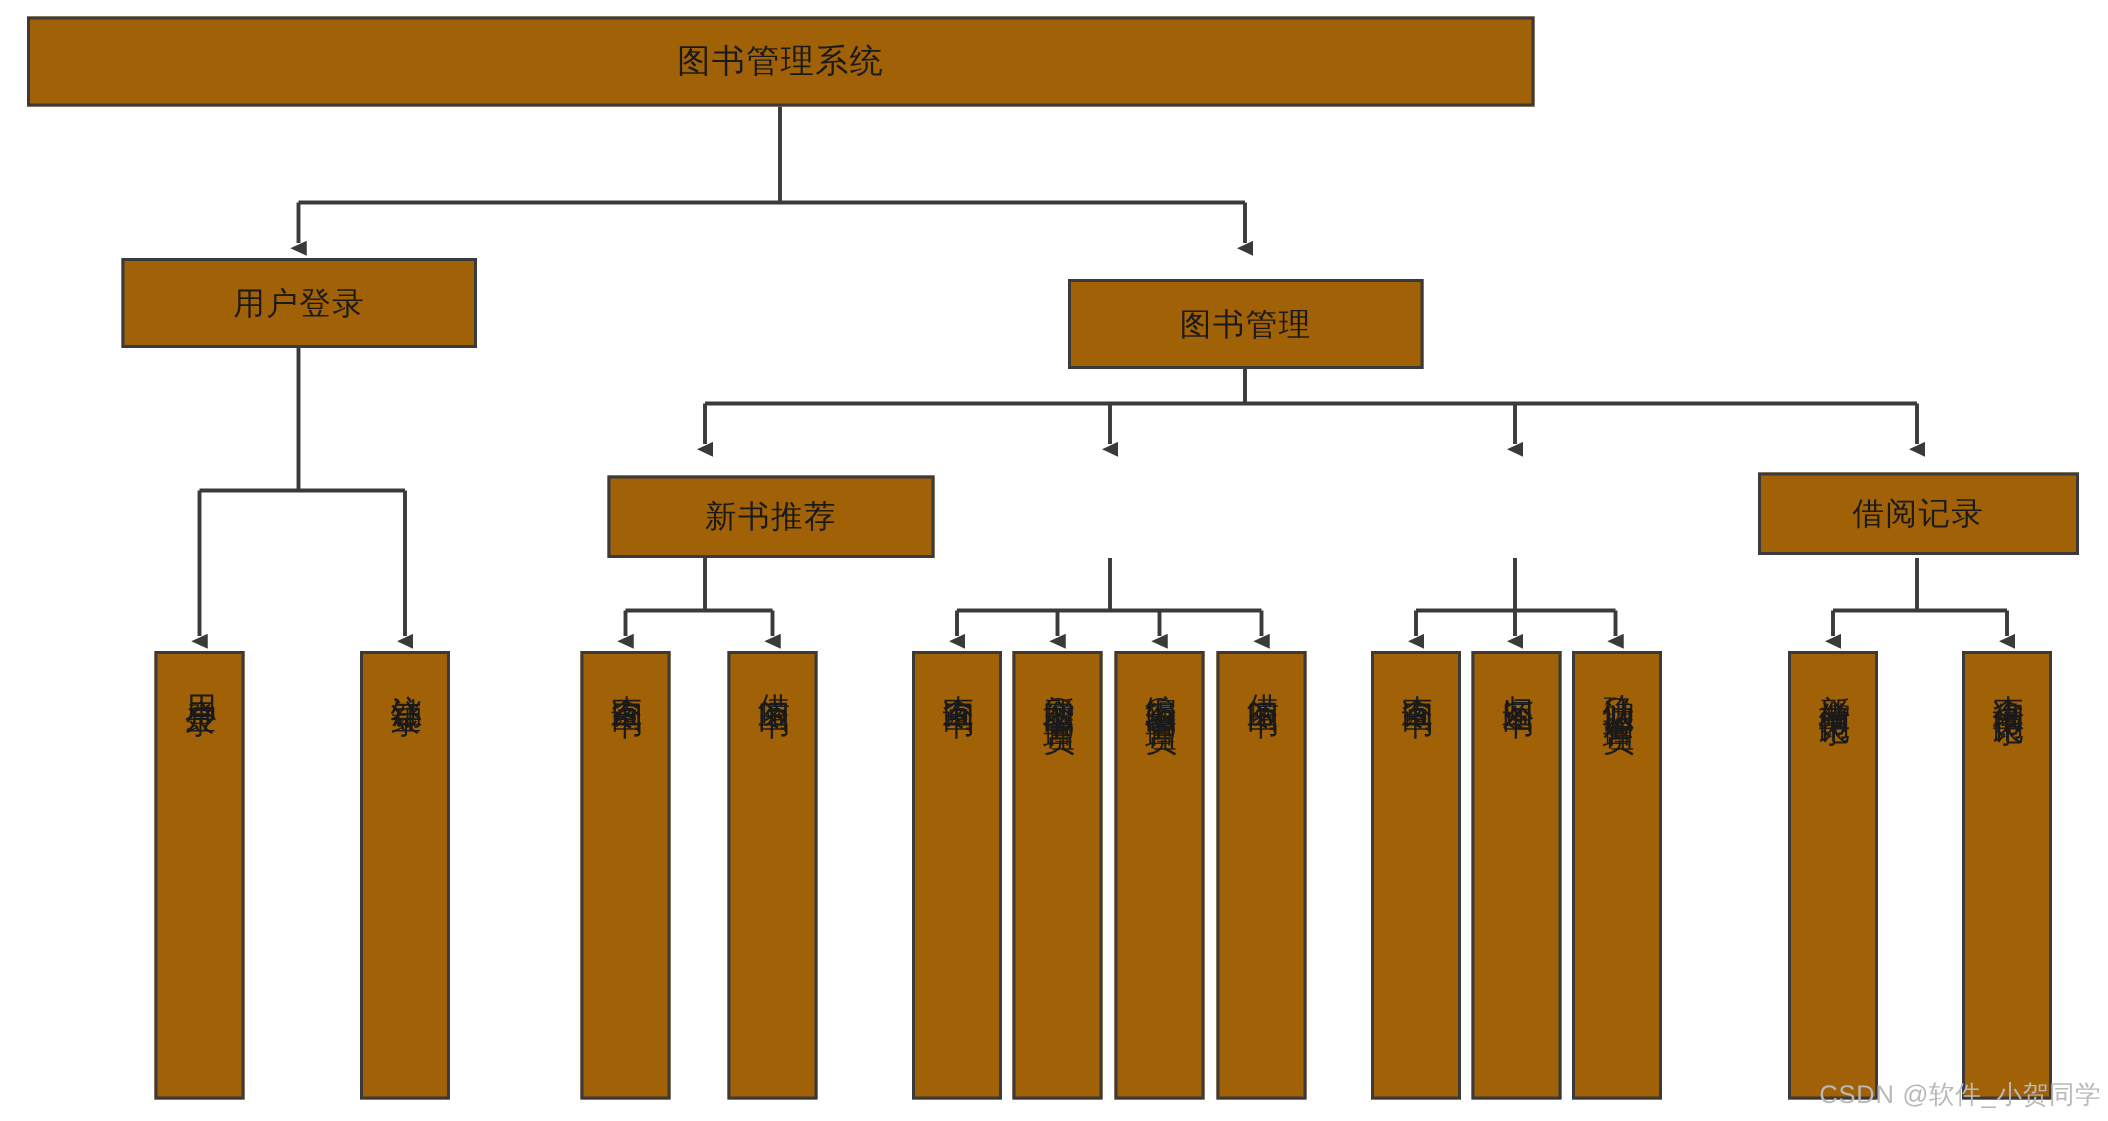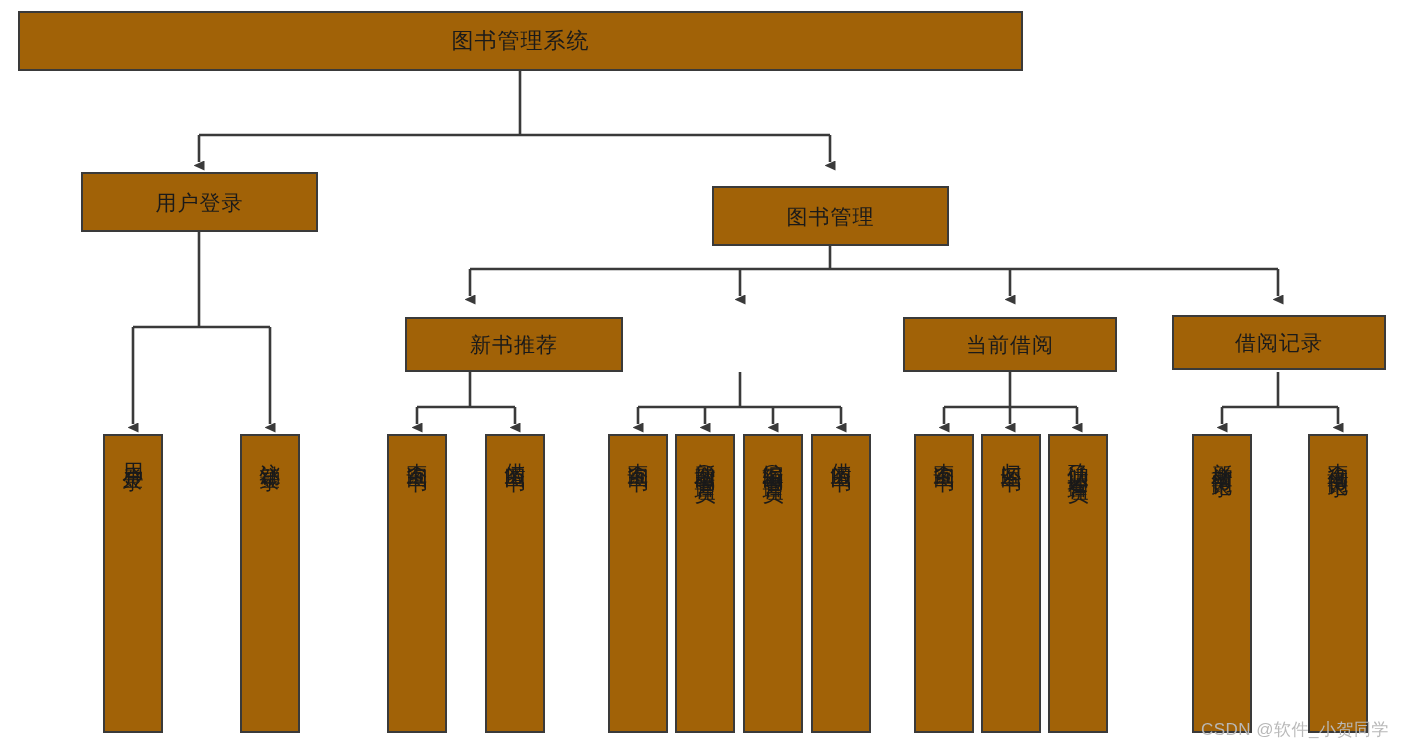--- a/index.html
+++ b/index.html
@@ -48,21 +48,21 @@
     writing-mode:vertical-rl;
     text-orientation:upright;
     letter-spacing:3px;
     line-height:1.05;
     white-space:nowrap;
     display:block;
     margin:0 auto;
   }
   .watermark{
     position:absolute;
-    right:16px;
+    right:4px;
     bottom:6px;
     font-size:17px;
     color:#b9b9b9;
     letter-spacing:.5px;
     white-space:nowrap;
     user-select:none;
   }
 </style>
 </head>
 <body>
@@ -131,23 +131,20 @@
 
   <div class="node horiz" style="left:712px; top:186px; width:237px; height:60px;">
     <span class="label">图书管理</span>
   </div>
 
   <div class="node horiz" style="left:361px; top:317px; width:218px; height:55px;margin-left:44px;">
     <span class="label">新书推荐</span>
   </div>
 
 
-  <div class="node horiz" style="left:903px; top:317px; width:214px; height:55px;">
-    <span class="label">当前借阅</span>
-  </div>
 
   <div class="node horiz" style="left:1172px; top:315px; width:214px; height:55px;">
     <span class="label">借阅记录</span>
   </div>
 
   <div class="node vert" style="left:103px; top:434px; width:60px; height:299px;">
     <span class="label">用户登录</span>
   </div>
 
   <div class="node vert" style="left:240px; top:434px; width:60px; height:299px;">

